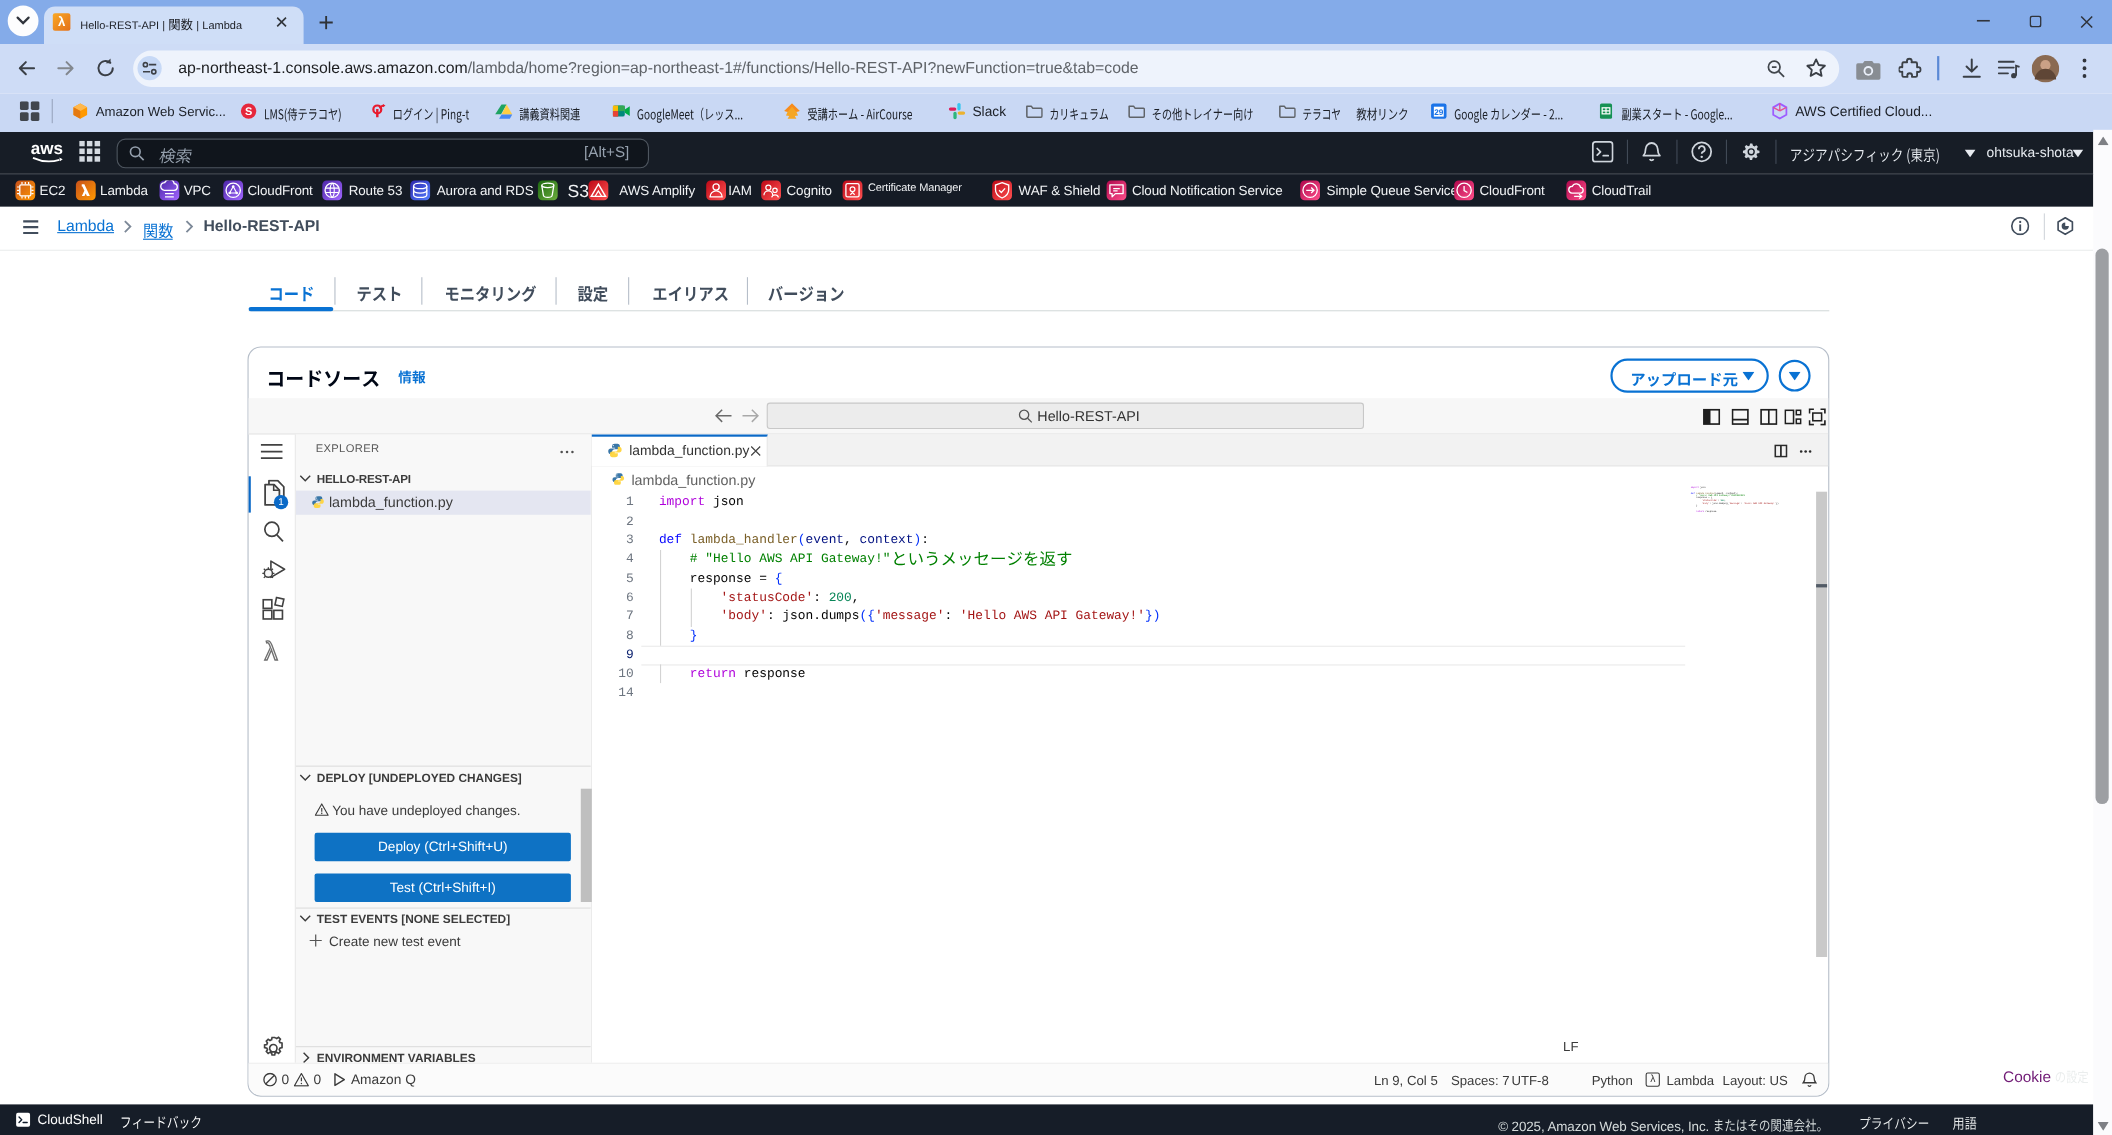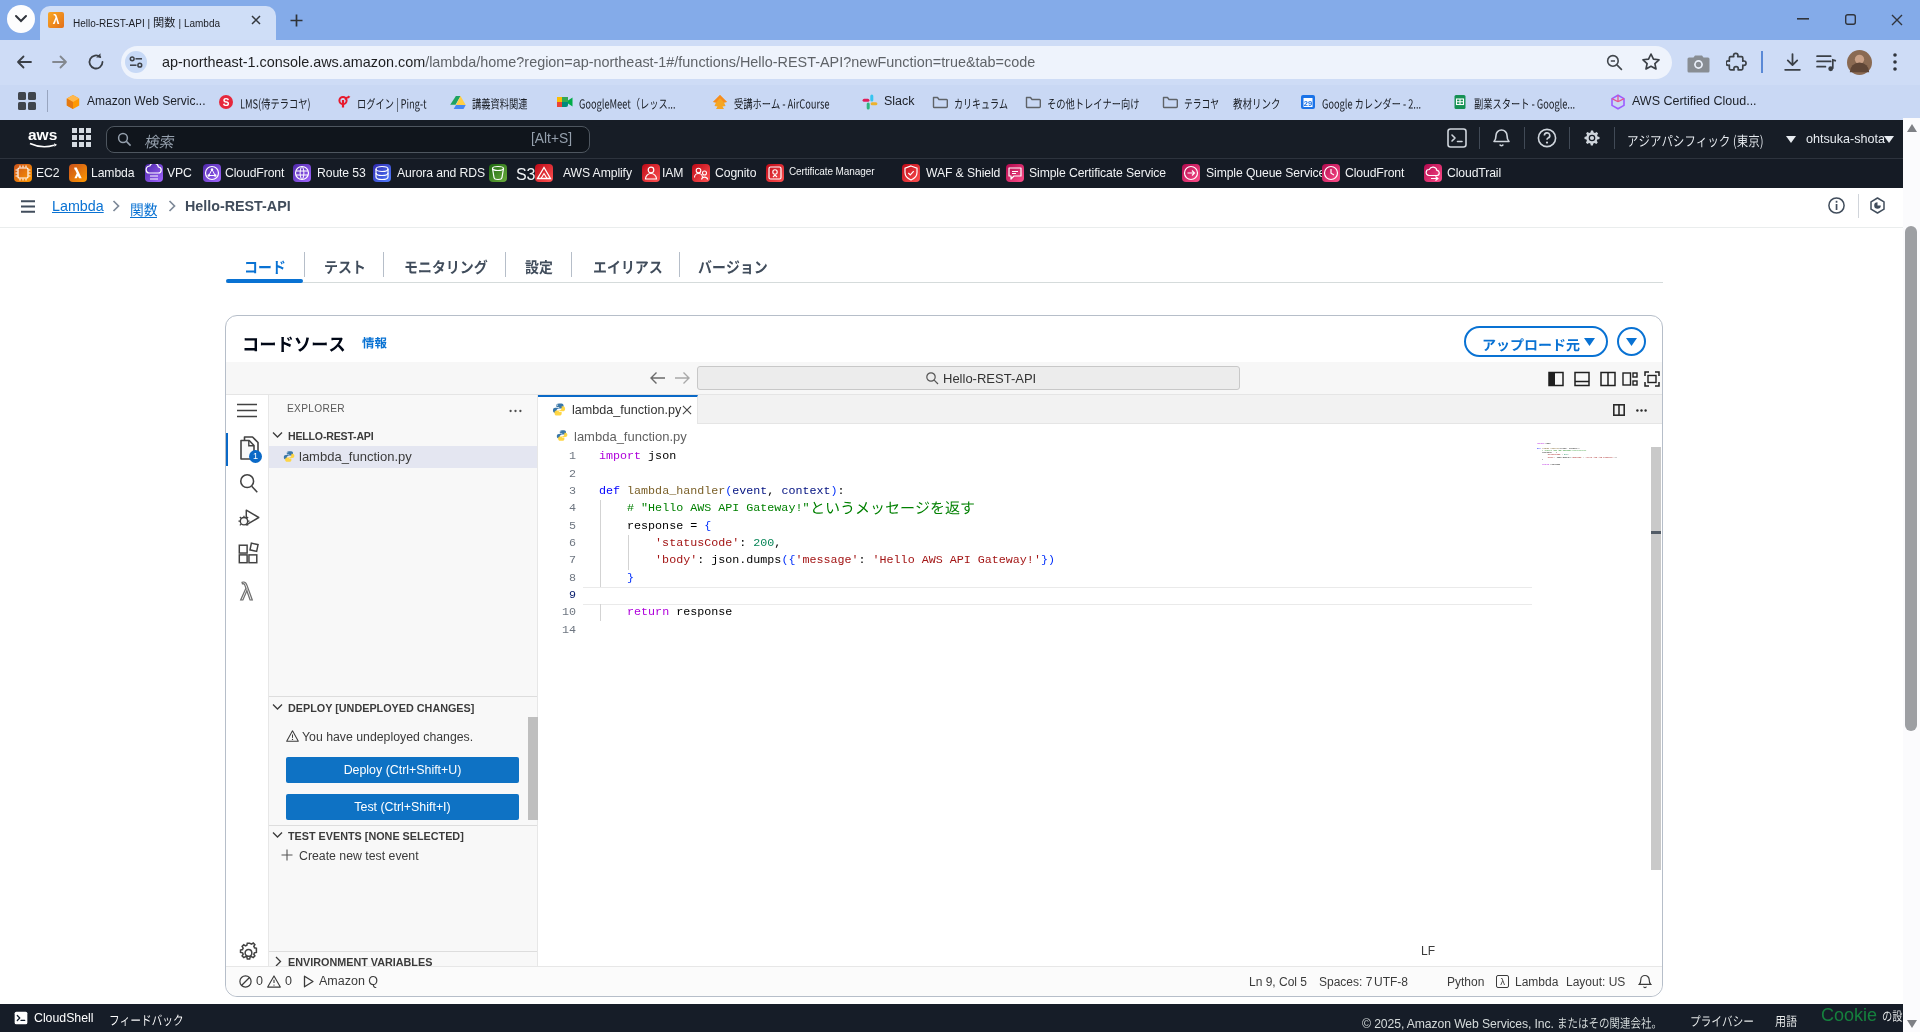--- a/index.html
+++ b/index.html
@@ -345,21 +345,21 @@
 <div class="abs" style="left:789px;top:166px;font-size:10px;letter-spacing:-0.1px;color:#f1f3f5">Certificate Manager</div>
 <div class="abs" style="left:902px;top:164px;width:18px;height:18px;border-radius:4px;background:linear-gradient(135deg,#bd0816,#ff5252)"><svg width="18" height="18" viewBox="0 0 18 18">
       <path d="M9 2l6 2.2v4.3c0 3.5-2.5 6-6 7.5-3.5-1.5-6-4-6-7.5V4.2z" stroke="#fff" stroke-width="1.2" fill="none"></path>
       <path d="M6.3 9l2 2 3.4-3.8" stroke="#fff" stroke-width="1.2" fill="none"></path>
     </svg></div>
 <div class="abs" style="left:926px;top:166px;font-size:12.2px;letter-spacing:-0.1px;color:#f1f3f5">WAF &amp; Shield</div>
 <div class="abs" style="left:1006px;top:164px;width:18px;height:18px;border-radius:4px;background:linear-gradient(135deg,#b0084d,#ff4f8b)"><svg width="18" height="18" viewBox="0 0 18 18">
       <path d="M3 4h12v8H8l-3 3v-3H3z" stroke="#fff" stroke-width="1.2" fill="none" stroke-linejoin="round"></path>
       <path d="M6 7.5h6M6 9.5h4" stroke="#fff" stroke-width="1"></path>
     </svg></div>
-<div class="abs" style="left:1029px;top:166px;font-size:12.2px;letter-spacing:-0.1px;color:#f1f3f5">Simple Certificate Service</div>
+<div class="abs" style="left:1029px;top:166px;font-size:12.2px;letter-spacing:-0.1px;color:#f1f3f5">Cloud Notification Service</div>
 <div class="abs" style="left:1182px;top:164px;width:18px;height:18px;border-radius:4px;background:linear-gradient(135deg,#b0084d,#ff4f8b)"><svg width="18" height="18" viewBox="0 0 18 18">
       <circle cx="9" cy="9" r="6.5" stroke="#fff" stroke-width="1.2" fill="none"></circle>
       <path d="M5.5 9h7M10 6.5 12.5 9 10 11.5" stroke="#fff" stroke-width="1.2" fill="none"></path>
     </svg></div>
 <div class="abs" style="left:1206px;top:166px;font-size:12.2px;letter-spacing:-0.1px;color:#f1f3f5">Simple Queue Service</div>
 <div class="abs" style="left:1322px;top:164px;width:18px;height:18px;border-radius:4px;background:linear-gradient(135deg,#b0084d,#ff4f8b)"><svg width="18" height="18" viewBox="0 0 18 18">
       <circle cx="9" cy="9" r="6.5" stroke="#fff" stroke-width="1.2" fill="none"></circle>
       <path d="M9 5v4.2l3 1.8" stroke="#fff" stroke-width="1.2" fill="none"></path>
     </svg></div>
 <div class="abs" style="left:1345px;top:166px;font-size:12.2px;letter-spacing:-0.1px;color:#f1f3f5">CloudFront</div>
@@ -681,21 +681,21 @@
       </g>
     </svg>
   </div>
 <div class="abs" style="left:1775px;top:1011px">
     <svg class="jp" width="22.6" height="18.8" viewBox="0 -15.1 22.6 18.8" style="overflow:visible;display:block">
       <g transform="scale(0.85 1)">
         <path d="M2.5 -10.0H11.0V-9.1H2.5ZM2.5 -7.0H10.9V-6.1H2.5ZM2.5 -3.9H11.0V-2.9H2.5ZM2.0 -10.0H3.0V-5.3Q3.0 -4.6 2.9 -3.7Q2.8 -2.9 2.6 -2.0Q2.5 -1.1 2.1 -0.3Q1.8 0.5 1.2 1.1Q1.1 1.0 1.0 0.9Q0.8 0.8 0.7 0.6Q0.5 0.5 0.4 0.5Q1.0 -0.1 1.3 -0.9Q1.6 -1.6 1.7 -2.3Q1.9 -3.1 1.9 -3.9Q2.0 -4.6 2.0 -5.3ZM10.6 -10.0H11.5V-0.3Q11.5 0.2 11.4 0.4Q11.3 0.7 10.9 0.8Q10.6 0.9 10.0 1.0Q9.4 1.0 8.5 1.0Q8.5 0.8 8.4 0.5Q8.3 0.2 8.2 0.0Q8.6 0.0 9.1 0.0Q9.5 0.0 9.8 0.0Q10.1 0.0 10.2 0.0Q10.4 0.0 10.5 -0.0Q10.6 -0.1 10.6 -0.3ZM6.1 -9.7H7.1V0.9H6.1Z M19.2 -3.6H24.7V1.0H23.8V-2.8H20.2V1.0H19.2ZM18.9 -8.2H24.4V-5.1H23.4V-7.4H18.9ZM20.8 -10.1 21.7 -10.0Q21.6 -9.2 21.4 -8.3Q21.3 -7.4 21.1 -6.5Q21.0 -5.7 20.8 -5.1H19.9Q20.0 -5.5 20.1 -6.2Q20.2 -6.8 20.4 -7.5Q20.5 -8.2 20.6 -8.8Q20.7 -9.5 20.8 -10.1ZM18.7 -10.4H25.1V-9.6H18.7ZM18.3 -5.5H25.5V-4.6H18.3ZM19.6 -0.4H24.3V0.4H19.6ZM14.1 -6.9H17.8V-6.1H14.1ZM14.2 -10.5H17.8V-9.7H14.2ZM14.1 -5.1H17.8V-4.4H14.1ZM13.5 -8.7H18.2V-7.9H13.5ZM14.6 -3.4H17.8V0.4H14.6V-0.4H17.0V-2.5H14.6ZM14.1 -3.4H14.9V1.0H14.1Z" fill="#eaeded"></path>
       </g>
     </svg>
   </div>
-<div class="abs" style="left:1821px;top:1005px;font-size:18px;color:#15803d">Cookie <svg class="jp" width="31.2" height="18.5" viewBox="0 -14.8 31.2 18.5" style="overflow:visible;vertical-align:-3.7px">
+<div class="abs" style="left:1821px;top:969px;font-size:14px;color:#701a75">Cookie <svg class="jp" width="31.2" height="18.5" viewBox="0 -14.8 31.2 18.5" style="overflow:visible;vertical-align:-3.7px">
       <g transform="scale(0.8 1)">
         <path d="M7.2 -8.7Q7.1 -7.7 6.9 -6.7Q6.7 -5.6 6.4 -4.5Q6.0 -3.2 5.5 -2.3Q5.1 -1.5 4.5 -1.0Q4.0 -0.6 3.4 -0.6Q2.8 -0.6 2.3 -1.0Q1.8 -1.4 1.5 -2.2Q1.1 -2.9 1.1 -4.0Q1.1 -5.0 1.6 -6.0Q2.0 -6.9 2.7 -7.6Q3.5 -8.4 4.5 -8.8Q5.5 -9.2 6.7 -9.2Q7.8 -9.2 8.7 -8.8Q9.7 -8.5 10.3 -7.8Q10.9 -7.2 11.3 -6.3Q11.6 -5.5 11.6 -4.5Q11.6 -3.1 11.1 -2.1Q10.5 -1.1 9.4 -0.4Q8.3 0.2 6.8 0.4L6.2 -0.6Q6.5 -0.6 6.8 -0.6Q7.1 -0.7 7.3 -0.7Q7.9 -0.9 8.5 -1.2Q9.1 -1.5 9.6 -1.9Q10.0 -2.4 10.3 -3.0Q10.6 -3.7 10.6 -4.5Q10.6 -5.3 10.3 -6.0Q10.1 -6.6 9.6 -7.2Q9.1 -7.7 8.3 -8.0Q7.6 -8.3 6.7 -8.3Q5.7 -8.3 4.8 -7.9Q4.0 -7.5 3.4 -6.9Q2.8 -6.2 2.4 -5.5Q2.1 -4.8 2.1 -4.1Q2.1 -3.3 2.3 -2.8Q2.5 -2.2 2.8 -2.0Q3.1 -1.7 3.4 -1.7Q3.7 -1.7 4.1 -2.0Q4.4 -2.3 4.7 -3.0Q5.1 -3.7 5.4 -4.8Q5.7 -5.7 5.9 -6.7Q6.1 -7.8 6.1 -8.8Z M19.2 -10.3H20.1V-8.8Q20.1 -8.2 19.9 -7.6Q19.8 -7.0 19.5 -6.4Q19.1 -5.9 18.4 -5.4Q18.4 -5.5 18.2 -5.6Q18.1 -5.7 18.0 -5.9Q17.8 -6.0 17.7 -6.0Q18.3 -6.4 18.7 -6.9Q19.0 -7.4 19.1 -7.9Q19.2 -8.4 19.2 -8.8ZM22.3 -10.3H23.2V-7.2Q23.2 -7.0 23.2 -6.9Q23.3 -6.9 23.4 -6.9Q23.5 -6.9 23.6 -6.9Q23.7 -6.9 23.9 -6.9Q24.0 -6.9 24.1 -6.9Q24.2 -6.9 24.3 -7.0Q24.3 -7.1 24.3 -7.4Q24.4 -7.7 24.4 -8.3Q24.5 -8.2 24.8 -8.1Q25.0 -8.0 25.2 -7.9Q25.1 -7.2 25.0 -6.8Q24.9 -6.3 24.7 -6.2Q24.5 -6.0 24.2 -6.0Q24.1 -6.0 23.9 -6.0Q23.7 -6.0 23.6 -6.0Q23.4 -6.0 23.3 -6.0Q22.9 -6.0 22.7 -6.1Q22.5 -6.2 22.4 -6.5Q22.3 -6.7 22.3 -7.2ZM19.9 -4.3Q20.5 -2.7 21.9 -1.5Q23.3 -0.3 25.2 0.2Q25.1 0.3 25.0 0.4Q24.9 0.6 24.8 0.7Q24.7 0.9 24.6 1.0Q22.6 0.4 21.2 -0.9Q19.8 -2.2 19.0 -4.0ZM23.4 -5.2H23.6L23.8 -5.2L24.4 -5.0Q24.1 -3.7 23.5 -2.8Q22.9 -1.8 22.1 -1.0Q21.3 -0.3 20.3 0.2Q19.3 0.7 18.3 1.0Q18.2 0.9 18.1 0.7Q18.1 0.6 18.0 0.4Q17.9 0.3 17.8 0.2Q18.7 -0.1 19.6 -0.5Q20.5 -1.0 21.3 -1.6Q22.0 -2.3 22.6 -3.1Q23.1 -4.0 23.4 -5.0ZM18.3 -5.2H23.8V-4.3H18.3ZM19.5 -10.3H22.7V-9.5H19.5ZM13.9 -6.9H17.7V-6.1H13.9ZM14.0 -10.3H17.7V-9.5H14.0ZM13.9 -5.2H17.7V-4.4H13.9ZM13.3 -8.6H18.2V-7.8H13.3ZM14.3 -3.4H17.7V0.3H14.3V-0.5H16.9V-2.6H14.3ZM13.9 -3.4H14.7V0.9H13.9Z M28.3 -6.8H35.8V-5.9H28.3ZM32.0 -3.8H36.3V-2.9H32.0ZM31.5 -6.4H32.5V0.1L31.5 -0.0ZM28.4 -4.8 29.4 -4.7Q29.2 -2.8 28.5 -1.3Q27.9 0.1 26.8 1.1Q26.8 1.0 26.6 0.9Q26.5 0.7 26.3 0.6Q26.2 0.5 26.0 0.4Q27.1 -0.4 27.7 -1.7Q28.2 -3.1 28.4 -4.8ZM29.1 -3.2Q29.4 -2.2 29.9 -1.6Q30.5 -1.0 31.2 -0.7Q31.9 -0.3 32.7 -0.2Q33.6 -0.1 34.6 -0.1Q34.7 -0.1 35.0 -0.1Q35.3 -0.1 35.7 -0.1Q36.2 -0.1 36.6 -0.1Q37.0 -0.1 37.3 -0.1Q37.7 -0.1 37.9 -0.1Q37.8 -0.0 37.7 0.2Q37.6 0.3 37.6 0.5Q37.5 0.7 37.5 0.8H36.9H34.5Q33.4 0.8 32.4 0.7Q31.4 0.5 30.7 0.2Q29.9 -0.2 29.3 -1.0Q28.7 -1.7 28.3 -2.9ZM31.5 -10.7H32.5V-8.7H31.5ZM26.7 -9.3H37.4V-6.5H36.4V-8.4H27.6V-6.5H26.7Z" fill="#eaeded"></path>
       </g>
     </svg></div>
 <div class="abs" style="left:1903px;top:118px;width:17px;height:914px;background:#fbfbfd"></div>
 <svg class="abs" style="left:1907px;top:124px" width="10" height="8" viewBox="0 0 10 8">
     <path d="M5 0 10 8H0z" fill="#7e8085"></path>
   </svg>
 <svg class="abs" style="left:1907px;top:1020px" width="10" height="8" viewBox="0 0 10 8">
     <path d="M5 8 0 0h10z" fill="#7e8085"></path>

